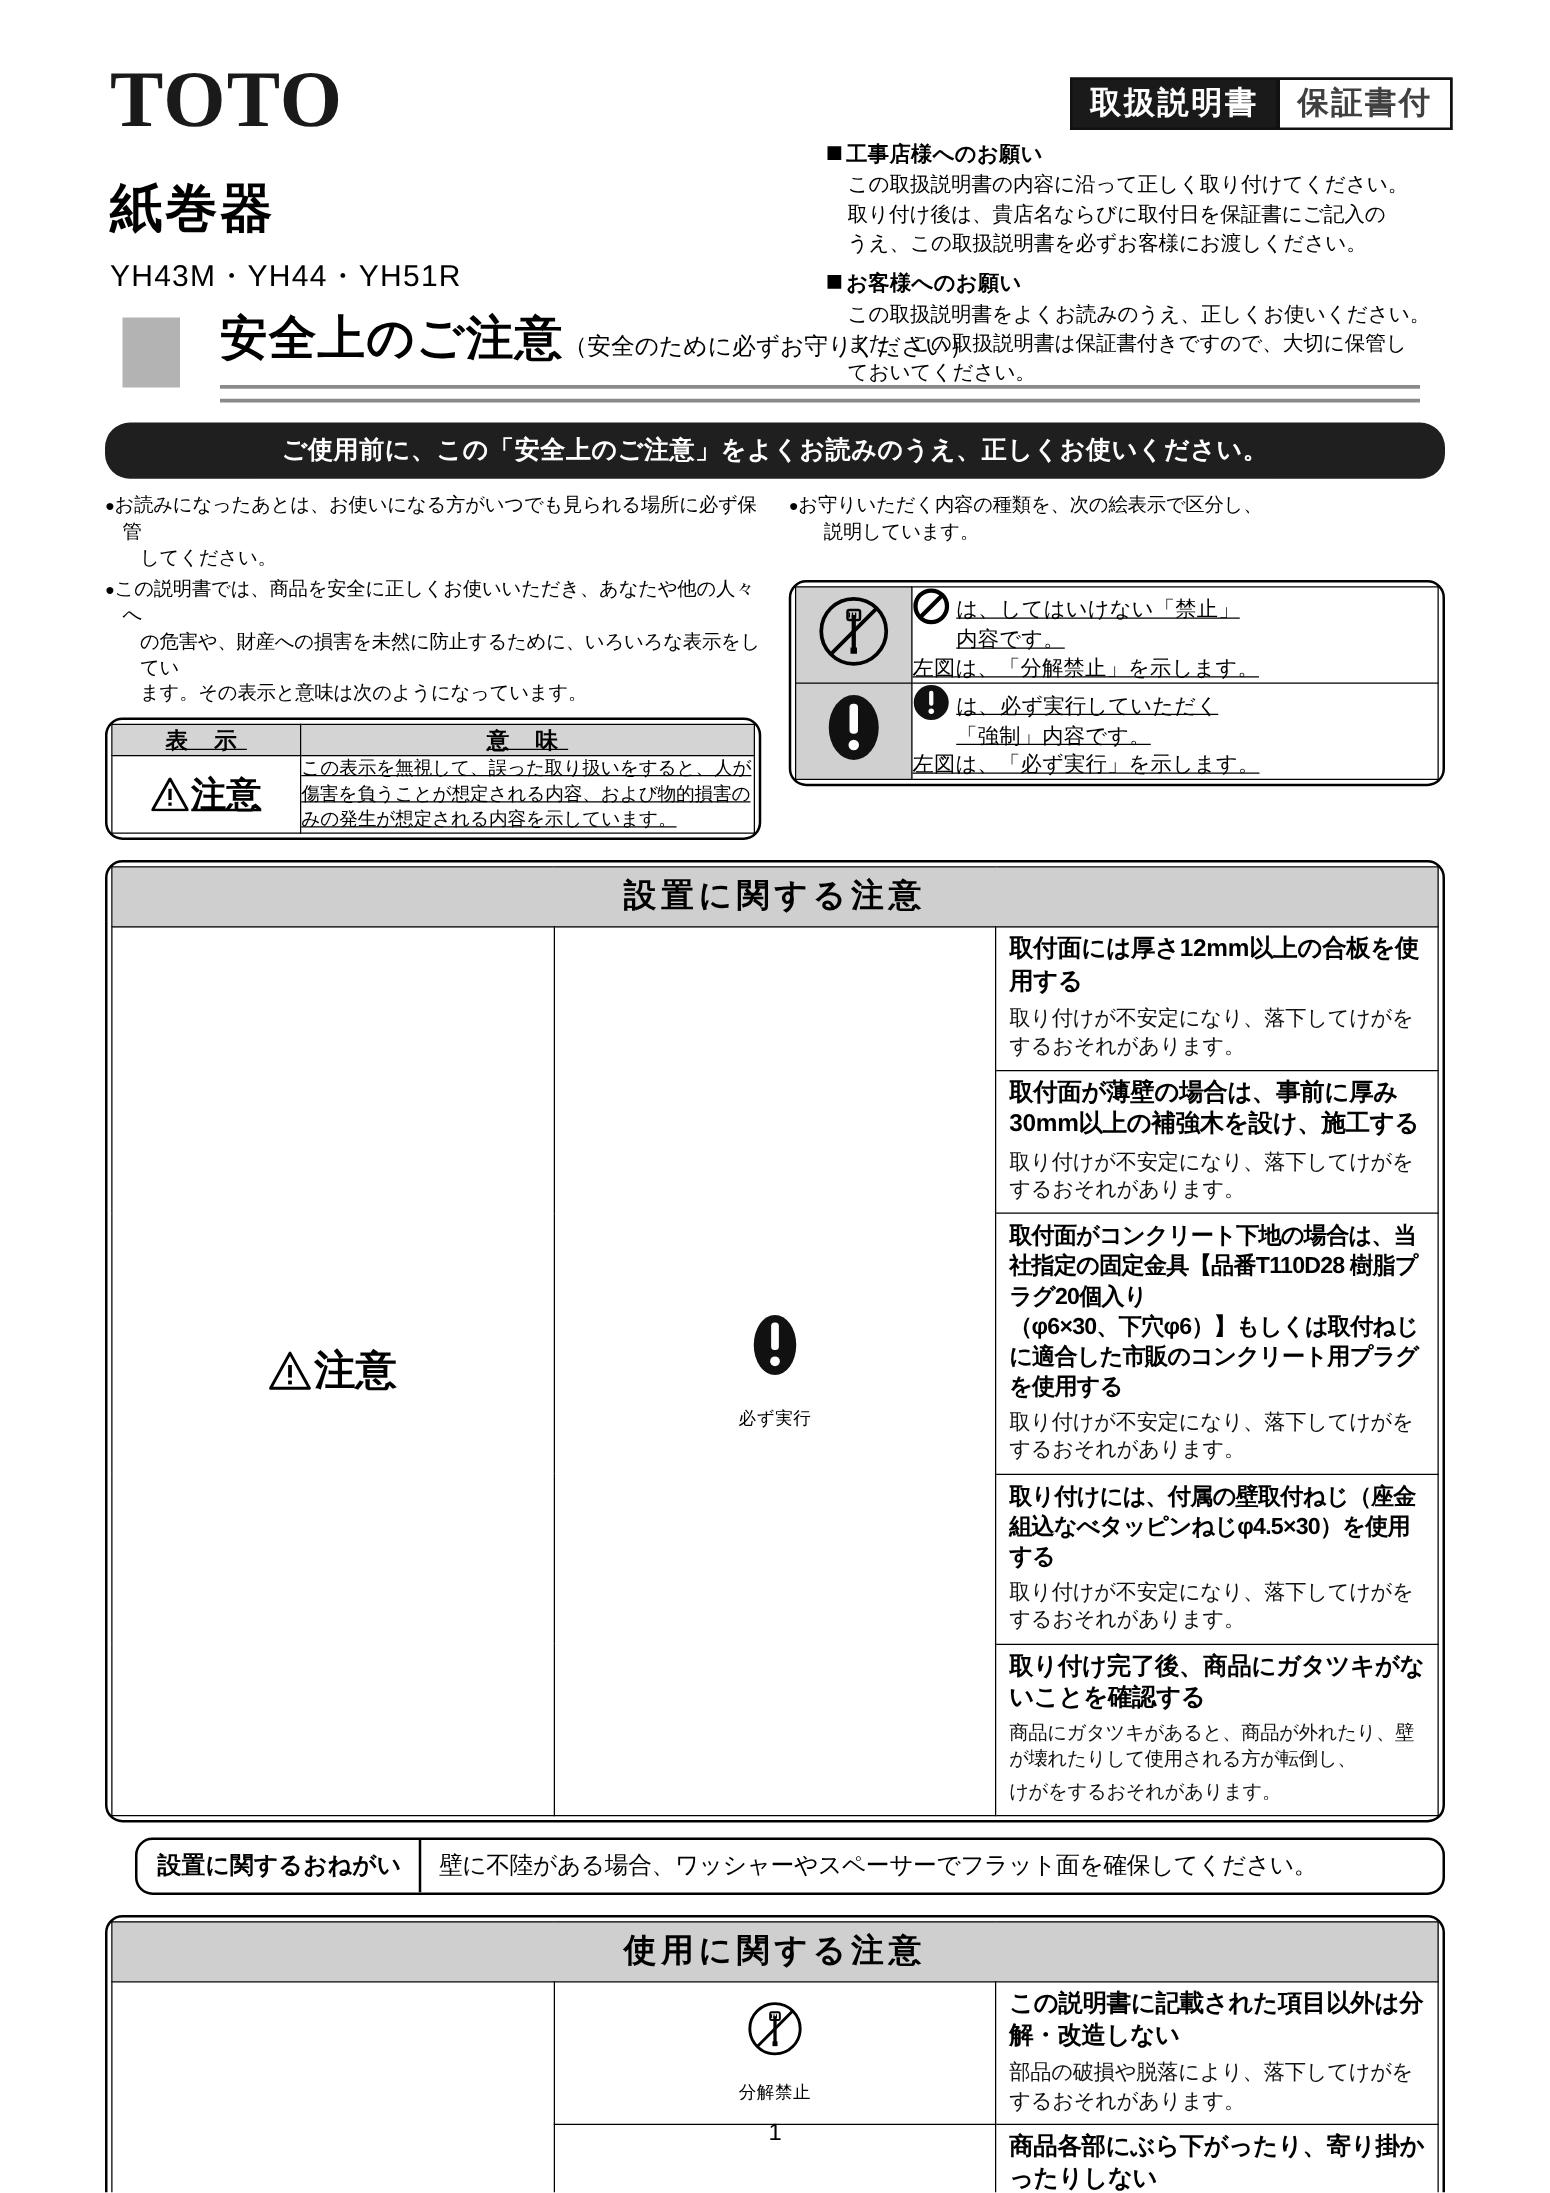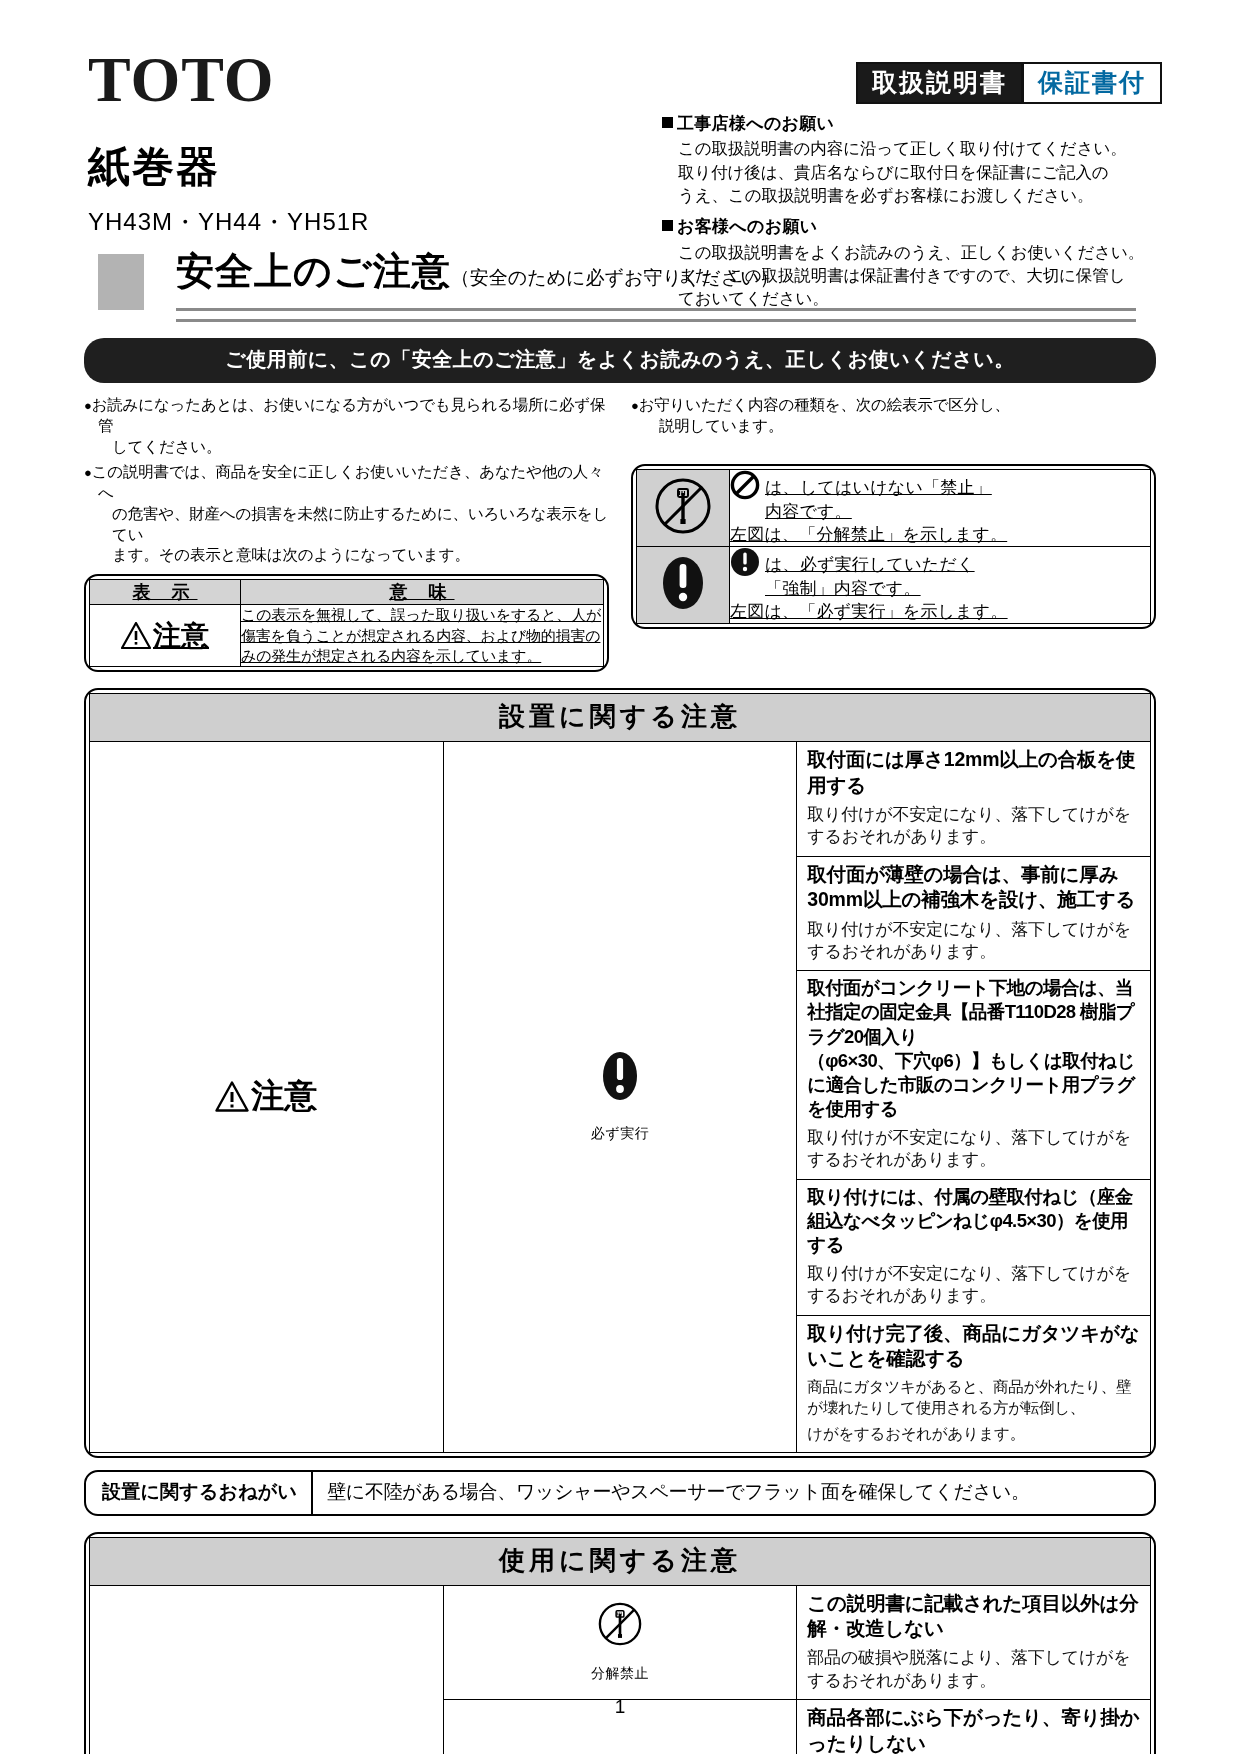--- a/index.html
+++ b/index.html
@@ -66,21 +66,21 @@
     background: #1a1a1a;
     color: #fff;
     font-size: 25px;
     font-weight: 700;
     letter-spacing: 2px;
     padding: 4px 14px 6px 14px;
     line-height: 1.12;
   }
   .badge-light {
     background: #fff;
-    color: #0369a1;
+    color: #404040;
     font-size: 25px;
     font-weight: 700;
     letter-spacing: 2px;
     padding: 4px 14px 6px 14px;
     line-height: 1.12;
     margin-left: 3px;
   }
 
   .notices {
     position: absolute;
@@ -304,21 +304,21 @@
     font-size: 17px;
     line-height: 1.32;
     letter-spacing: -0.2px;
     margin-top: 6px;
     color: #111;
   }
   .rule .desc.sm { font-size: 15.5px; letter-spacing: -0.3px; }
 
   
   .req-strip {
-    margin: 12px 84px 0 84px;
+    margin: 12px 84px 0 108px;
     border: 2.5px solid #000;
     border-radius: 14px;
     display: flex;
     align-items: stretch;
     background: #fff;
     overflow: hidden;
   }
   .req-label {
     font-size: 19px;
     font-weight: 700;

